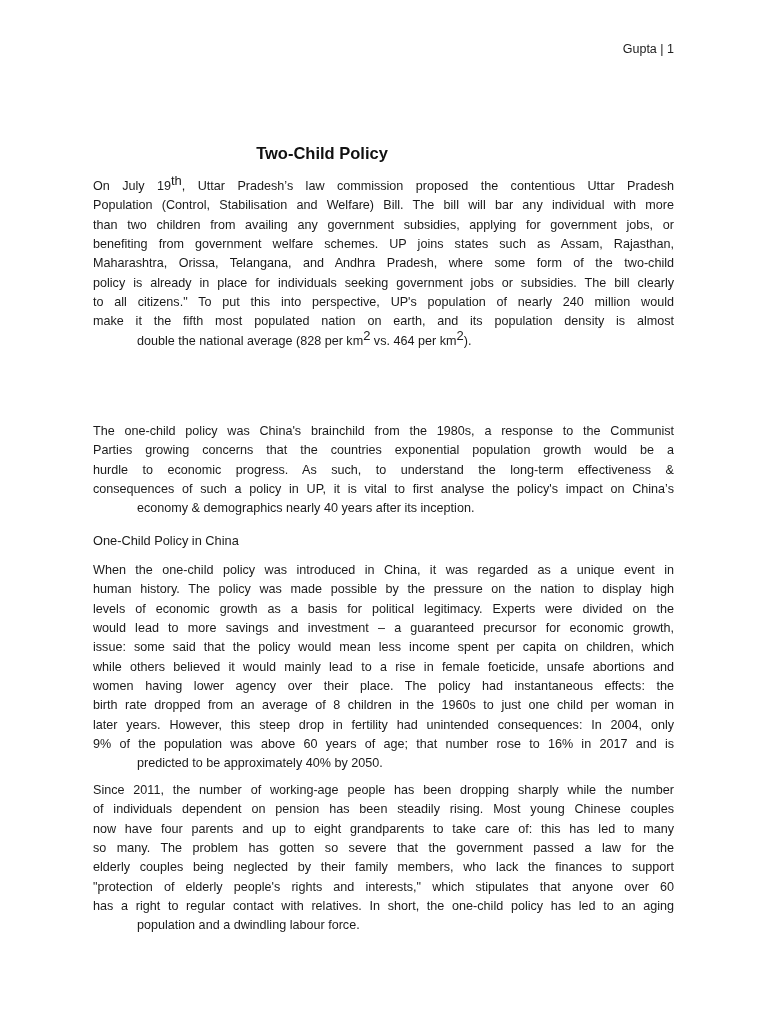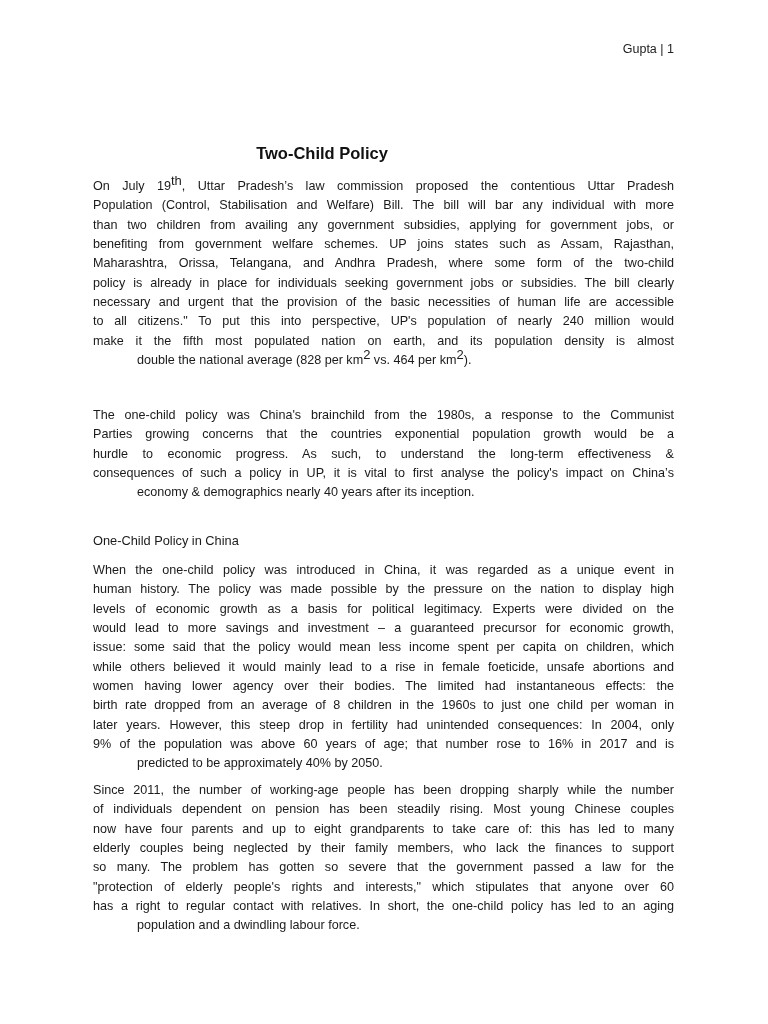--- a/index.html
+++ b/index.html
@@ -26,50 +26,49 @@
 
 <div class="title">Two-Child Policy</div>
 
 <div class="para" style="top:177px">
     <div class="line">On July 19<sup>th</sup>, Uttar Pradesh’s law commission proposed the contentious Uttar Pradesh</div>
     <div class="line">Population (Control, Stabilisation and Welfare) Bill. The bill will bar any individual with more</div>
     <div class="line">than two children from availing any government subsidies, applying for government jobs, or</div>
     <div class="line">benefiting from government welfare schemes. UP joins states such as Assam, Rajasthan,</div>
     <div class="line">Maharashtra, Orissa, Telangana, and Andhra Pradesh, where some form of the two-child</div>
     <div class="line">policy is already in place for individuals seeking government jobs or subsidies. The bill clearly</div>
-    <div class="line">necessary and urgent that the provision of the basic necessities of human life are accessible</div>
     <div class="line">to all citizens." To put this into perspective, UP's population of nearly 240 million would</div>
     <div class="line">make it the fifth most populated nation on earth, and its population density is almost</div>
     <div class="line last">double the national average (828 per km<sup>2</sup> vs. 464 per km<sup>2</sup>).</div>
   </div>
-<div class="para" style="top:406px">
+<div class="para" style="top:422px">
     <div class="line">The one-child policy was China's brainchild from the 1980s, a response to the Communist</div>
     <div class="line">Parties growing concerns that the countries exponential population growth would be a</div>
     <div class="line">hurdle to economic progress. As such, to understand the long-term effectiveness &amp;</div>
     <div class="line">consequences of such a policy in UP, it is vital to first analyse the policy's impact on China’s</div>
     <div class="line last">economy &amp; demographics nearly 40 years after its inception.</div>
   </div>
 
 <div class="heading">One-Child Policy in China</div>
 
 <div class="para" style="top:561px">
     <div class="line">When the one-child policy was introduced in China, it was regarded as a unique event in</div>
     <div class="line">human history. The policy was made possible by the pressure on the nation to display high</div>
     <div class="line">levels of economic growth as a basis for political legitimacy. Experts were divided on the</div>
     <div class="line">would lead to more savings and investment – a guaranteed precursor for economic growth,</div>
     <div class="line">issue: some said that the policy would mean less income spent per capita on children, which</div>
     <div class="line">while others believed it would mainly lead to a rise in female foeticide, unsafe abortions and</div>
-    <div class="line">women having lower agency over their bodies. The limited had instantaneous effects: the</div>
+    <div class="line">women having lower agency over their place. The policy had instantaneous effects: the</div>
     <div class="line">birth rate dropped from an average of 8 children in the 1960s to just one child per woman in</div>
     <div class="line">later years. However, this steep drop in fertility had unintended consequences: In 2004, only</div>
     <div class="line">9% of the population was above 60 years of age; that number rose to 16% in 2017 and is</div>
     <div class="line last">predicted to be approximately 40% by 2050.</div>
   </div>
 <div class="para" style="top:781px">
     <div class="line">Since 2011, the number of working-age people has been dropping sharply while the number</div>
     <div class="line">of individuals dependent on pension has been steadily rising. Most young Chinese couples</div>
     <div class="line">now have four parents and up to eight grandparents to take care of: this has led to many</div>
+    <div class="line">so many. The problem has gotten so severe that the government passed a law for the</div>
     <div class="line">elderly couples being neglected by their family members, who lack the finances to support</div>
-    <div class="line">so many. The problem has gotten so severe that the government passed a law for the</div>
     <div class="line">"protection of elderly people's rights and interests," which stipulates that anyone over 60</div>
     <div class="line">has a right to regular contact with relatives. In short, the one-child policy has led to an aging</div>
     <div class="line last">population and a dwindling labour force.</div>
   </div>
 
 </body></html>

